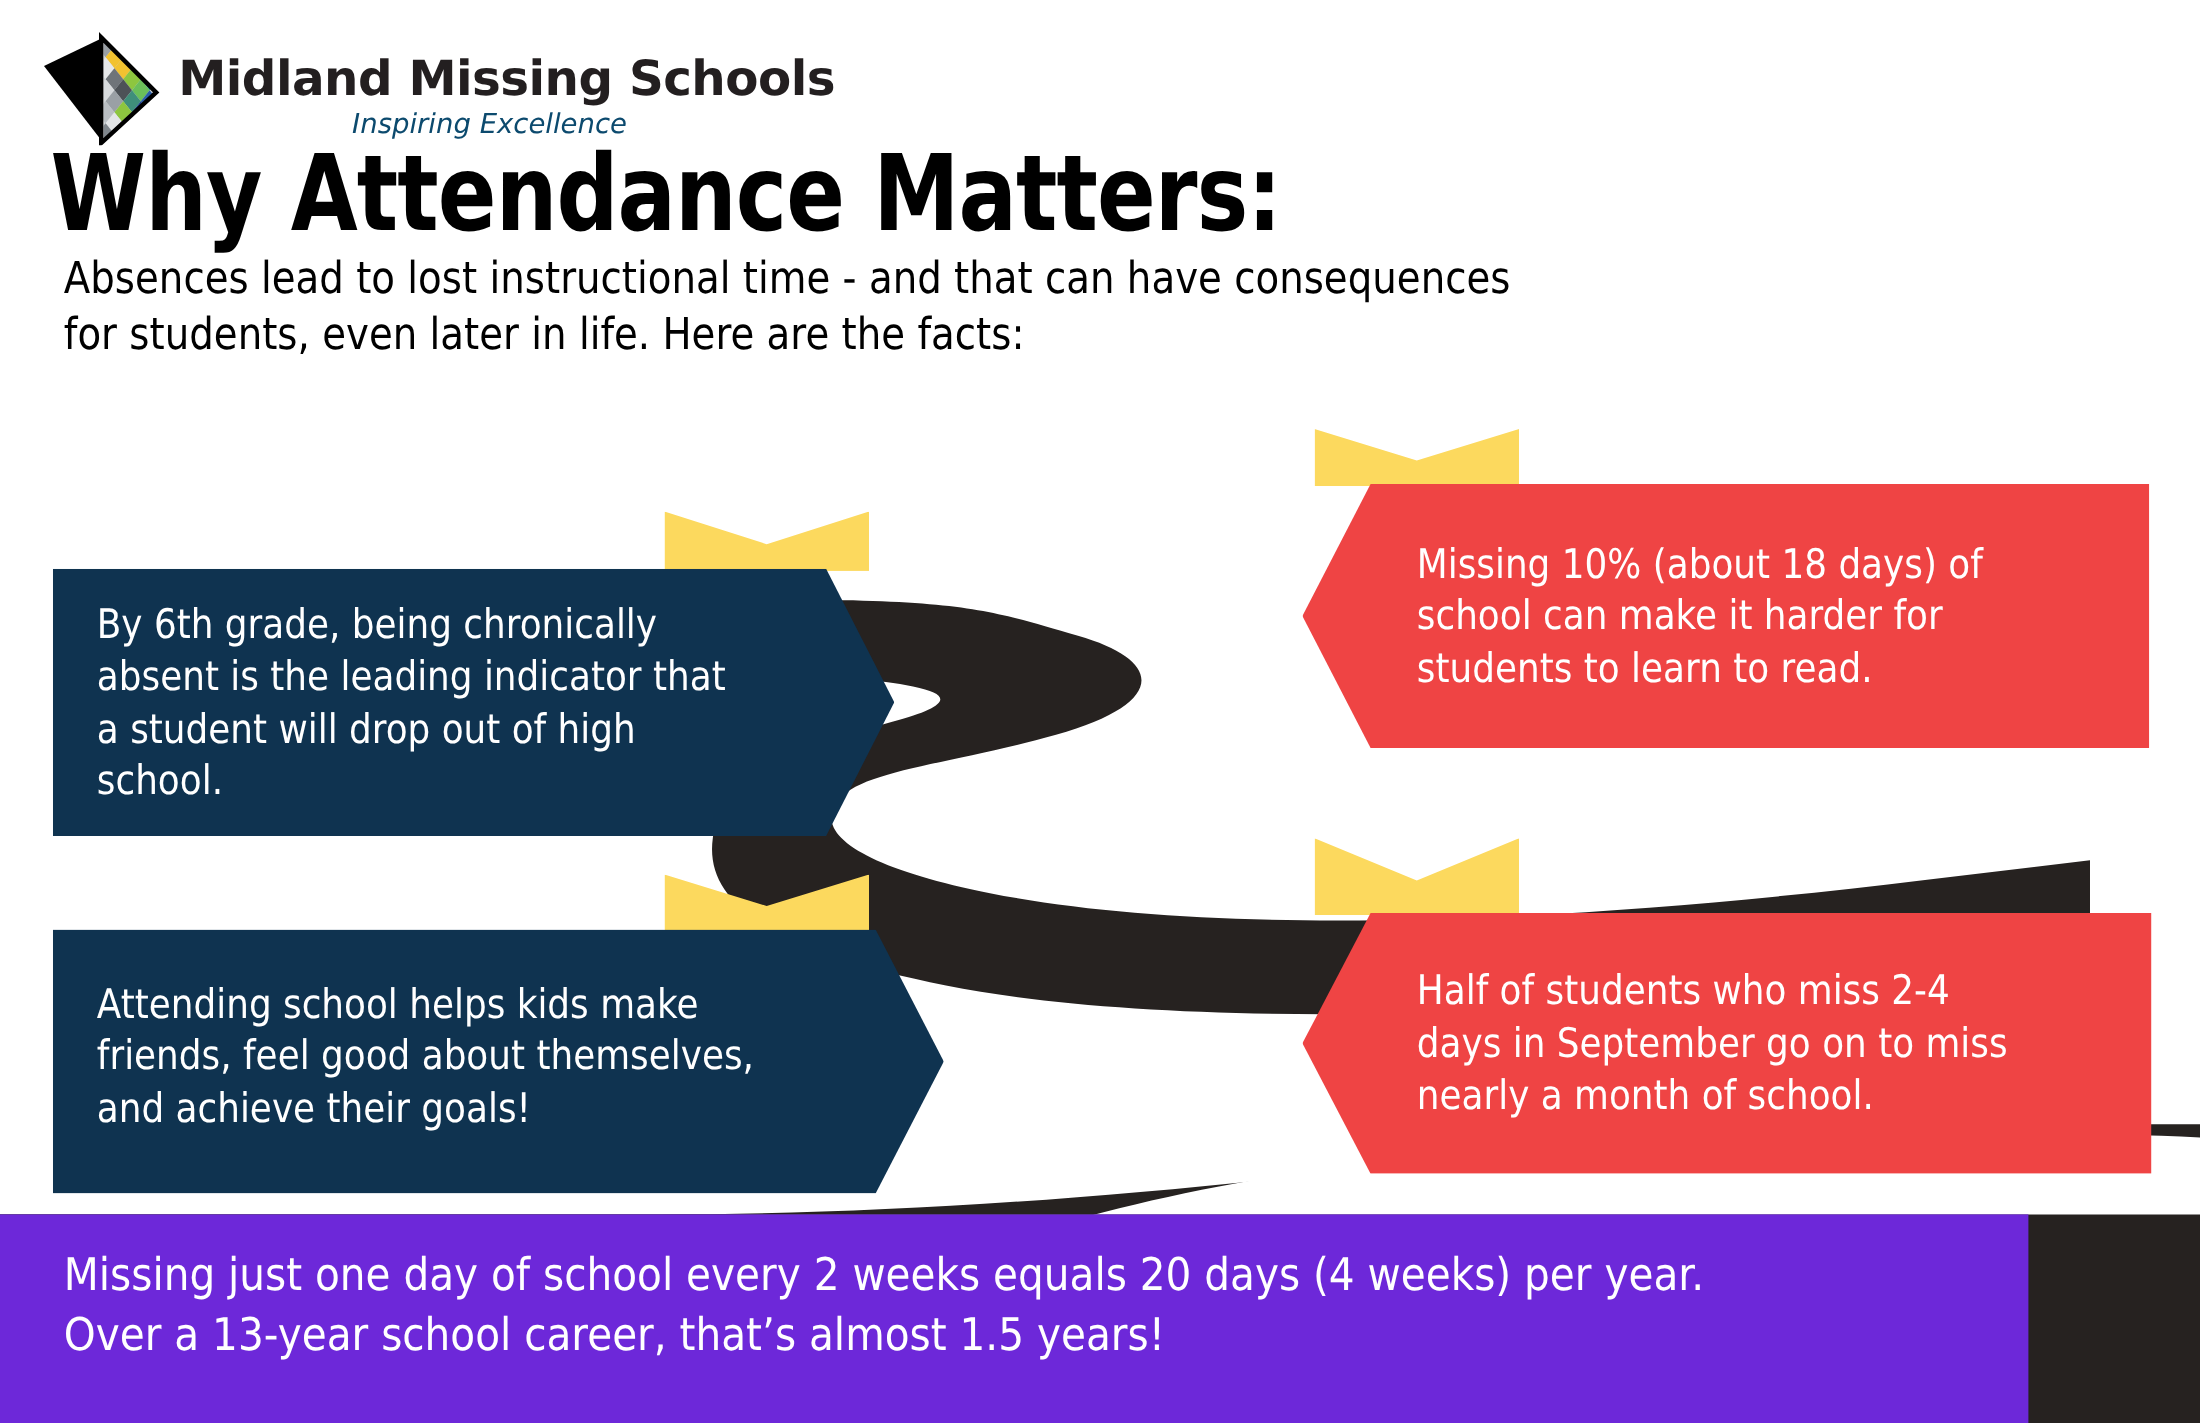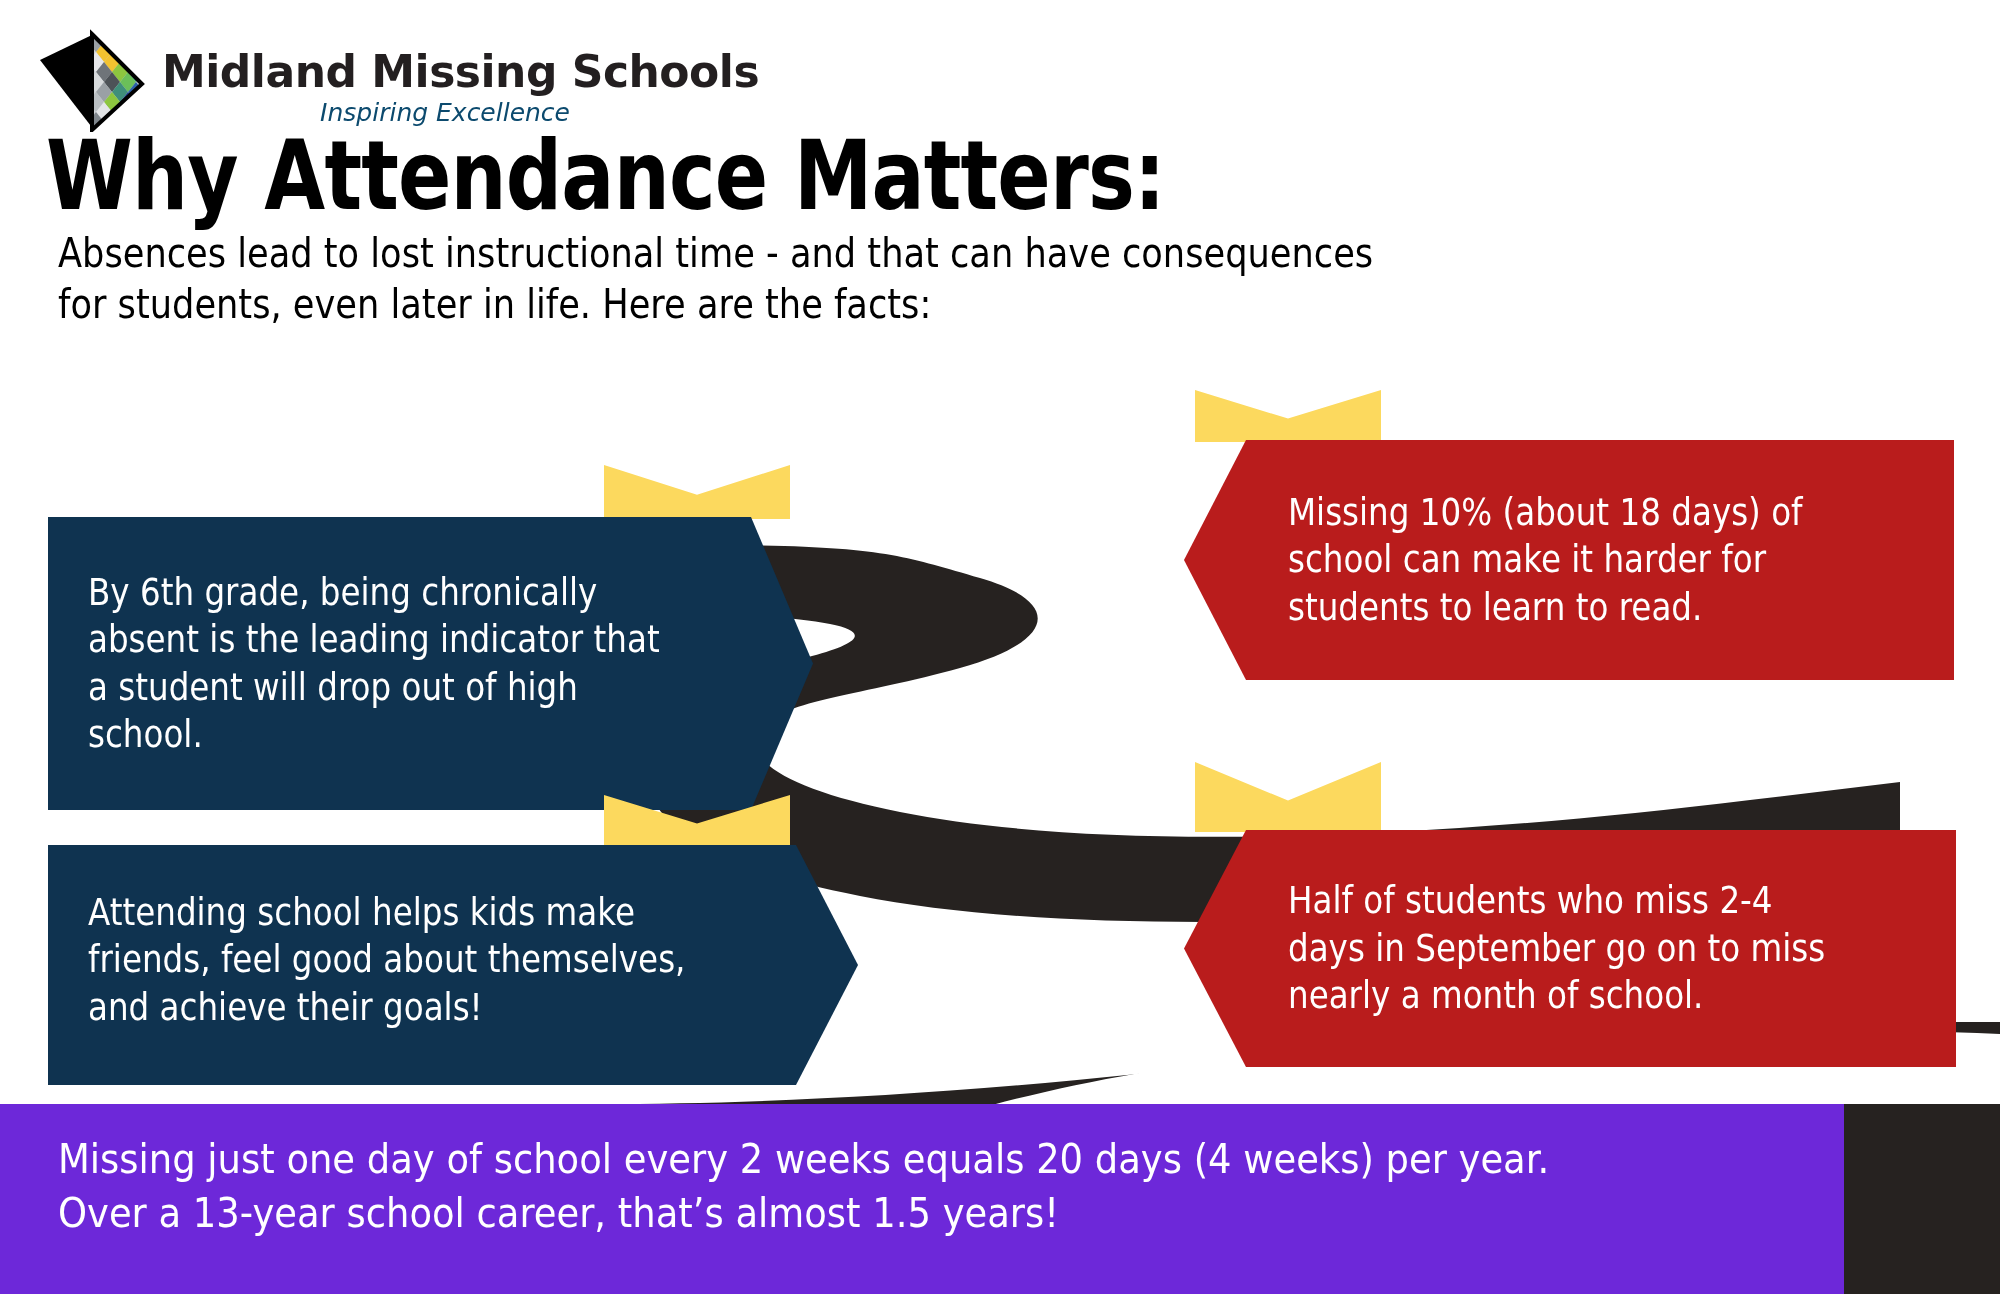--- a/index.html
+++ b/index.html
@@ -116,25 +116,25 @@
     clip-path: polygon(0 0, 50% 55%, 100% 0, 100% 100%, 0 100%);
   }
 
   
   .card-navy {
     background: #0F3350;
     clip-path: polygon(0 0, calc(100% - 62px) 0, 100% 50%, calc(100% - 62px) 100%, 0 100%);
   }
   
   .card-green {
-    background: #b91c1c;
+    background: #ef4444;
     clip-path: polygon(62px 0, 100% 0, 100% 100%, 62px 100%, 0 50%);
   }
 
-  #card-1 { left: 48px;  top: 517px; width: 765px;  height: 293px; padding: 0 58px 0 40px; }
+  #card-1 { left: 48px;  top: 517px; width: 765px;  height: 243px; padding: 0 58px 0 40px; }
   #ribbon-1 { left: 604px; top: 465px; width: 186px; height: 54px; }
 
   #card-2 { left: 1184px; top: 440px; width: 770px;  height: 240px; padding: 0 40px 0 104px; }
   #ribbon-2 { left: 1195px; top: 390px; width: 186px; height: 52px; }
 
   #card-3 { left: 48px;  top: 845px; width: 810px;  height: 240px; padding: 0 60px 10px 40px; }
   #ribbon-3 { left: 604px; top: 795px; width: 186px; height: 52px; }
 
   #card-4 { left: 1184px; top: 830px; width: 772px;  height: 237px; padding: 0 52px 0 104px; }
   #ribbon-4 { left: 1195px; top: 762px; width: 186px; height: 70px; }

